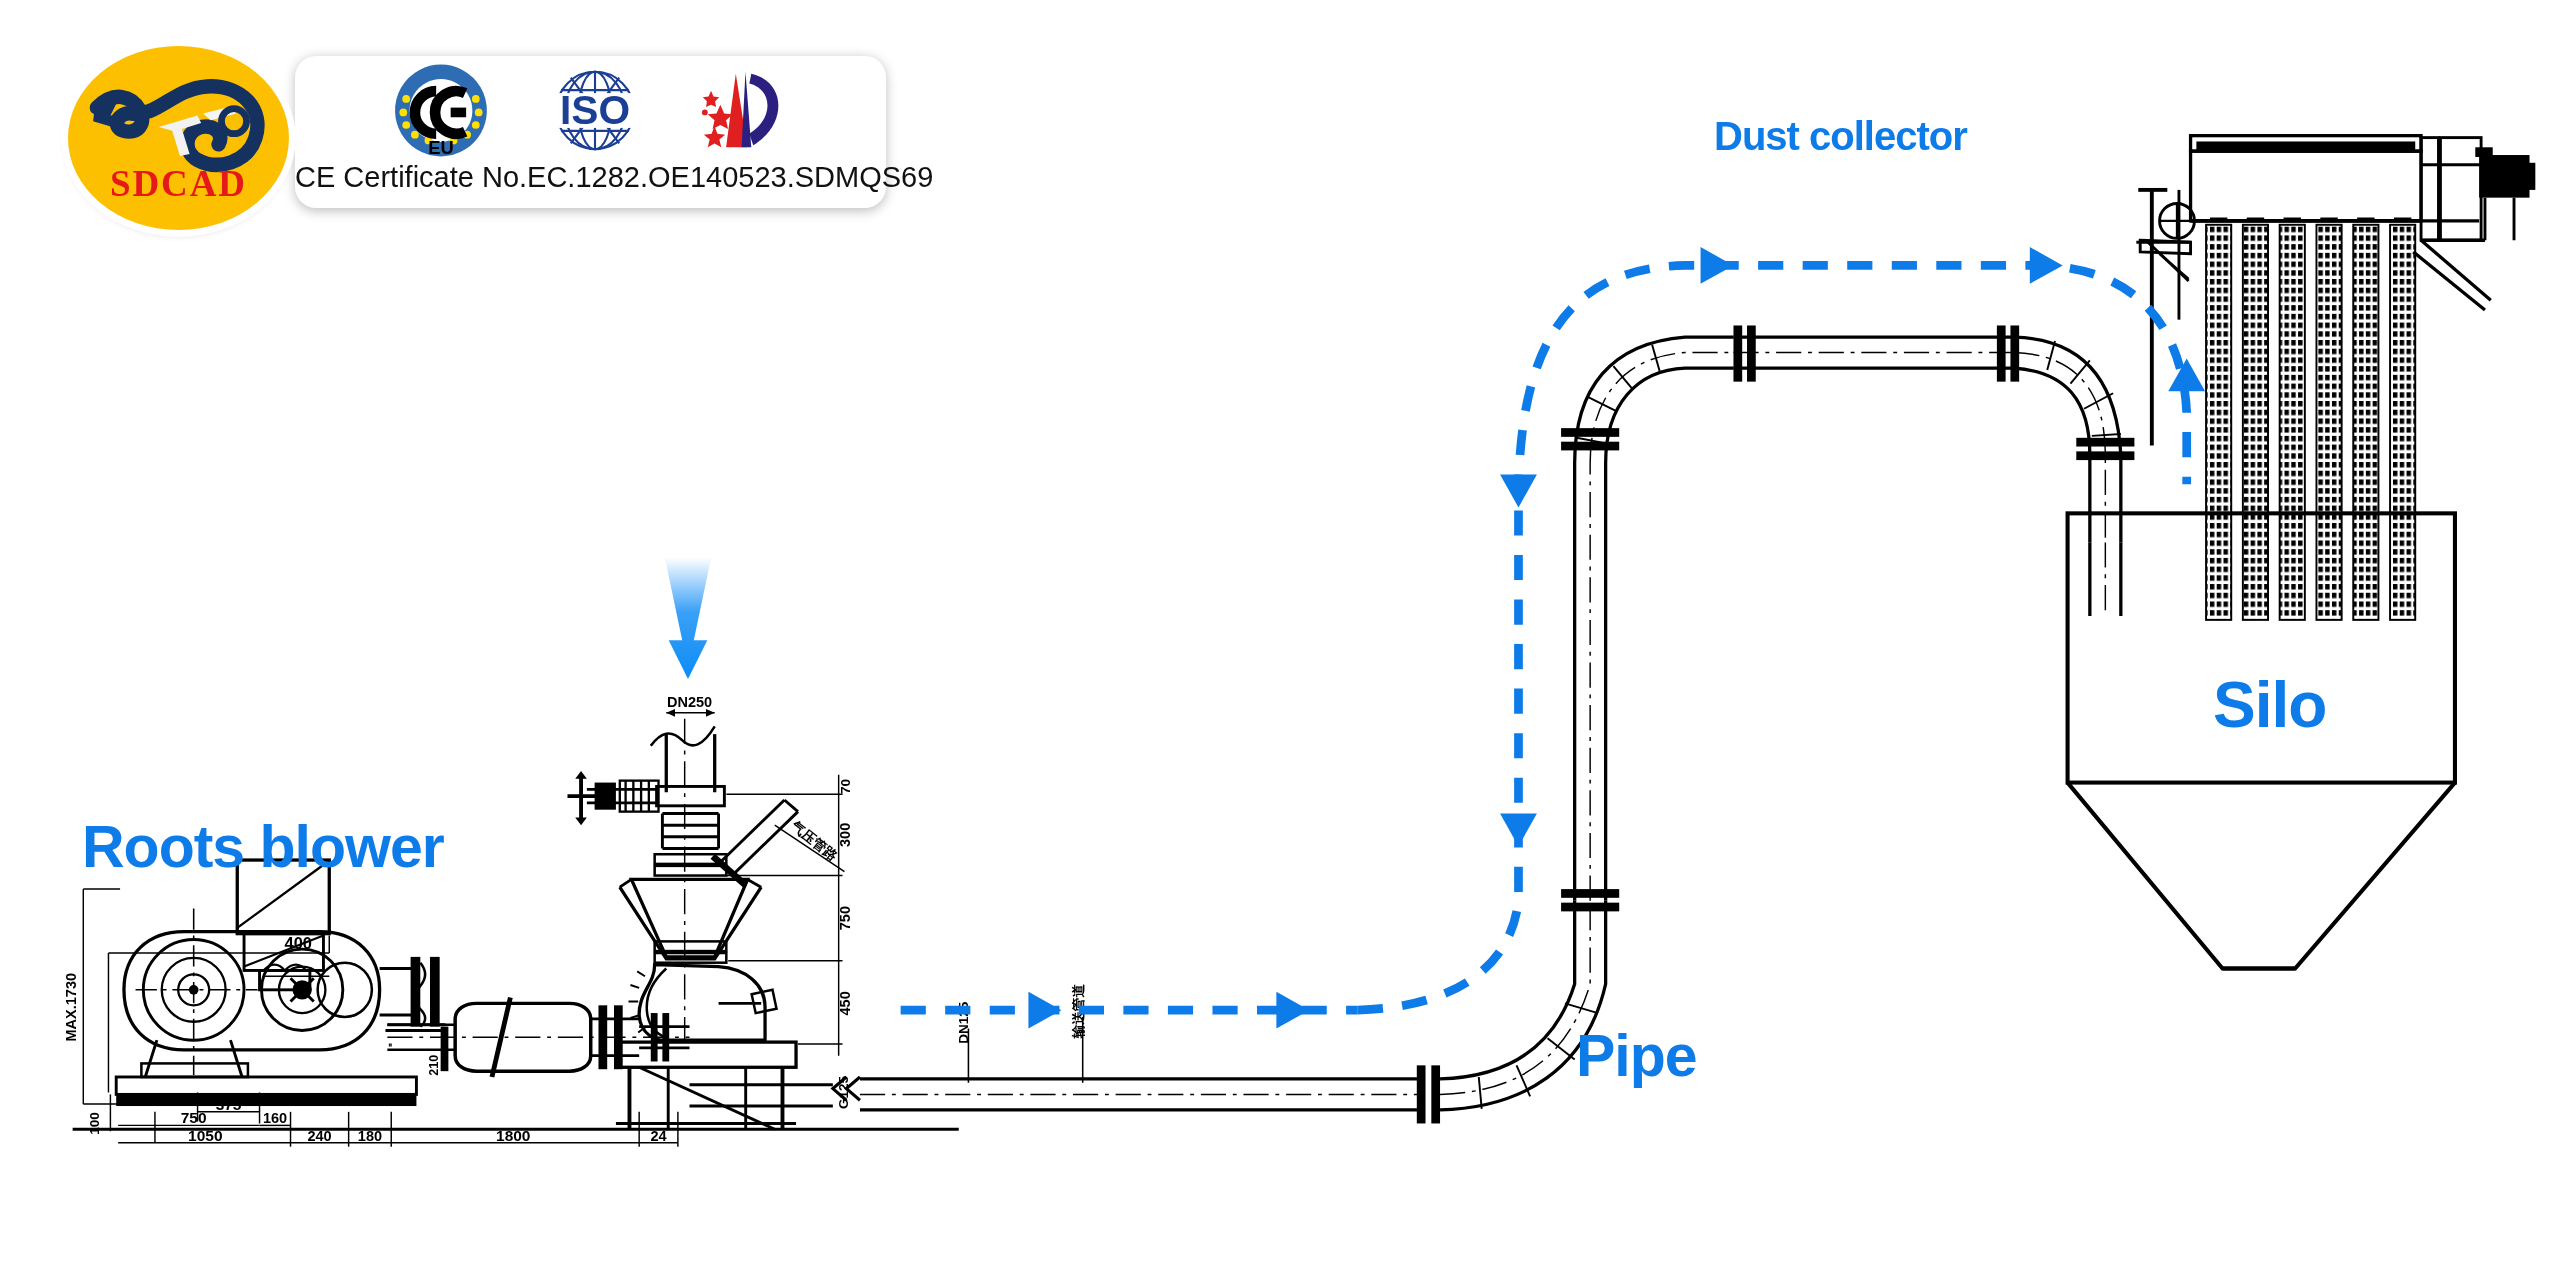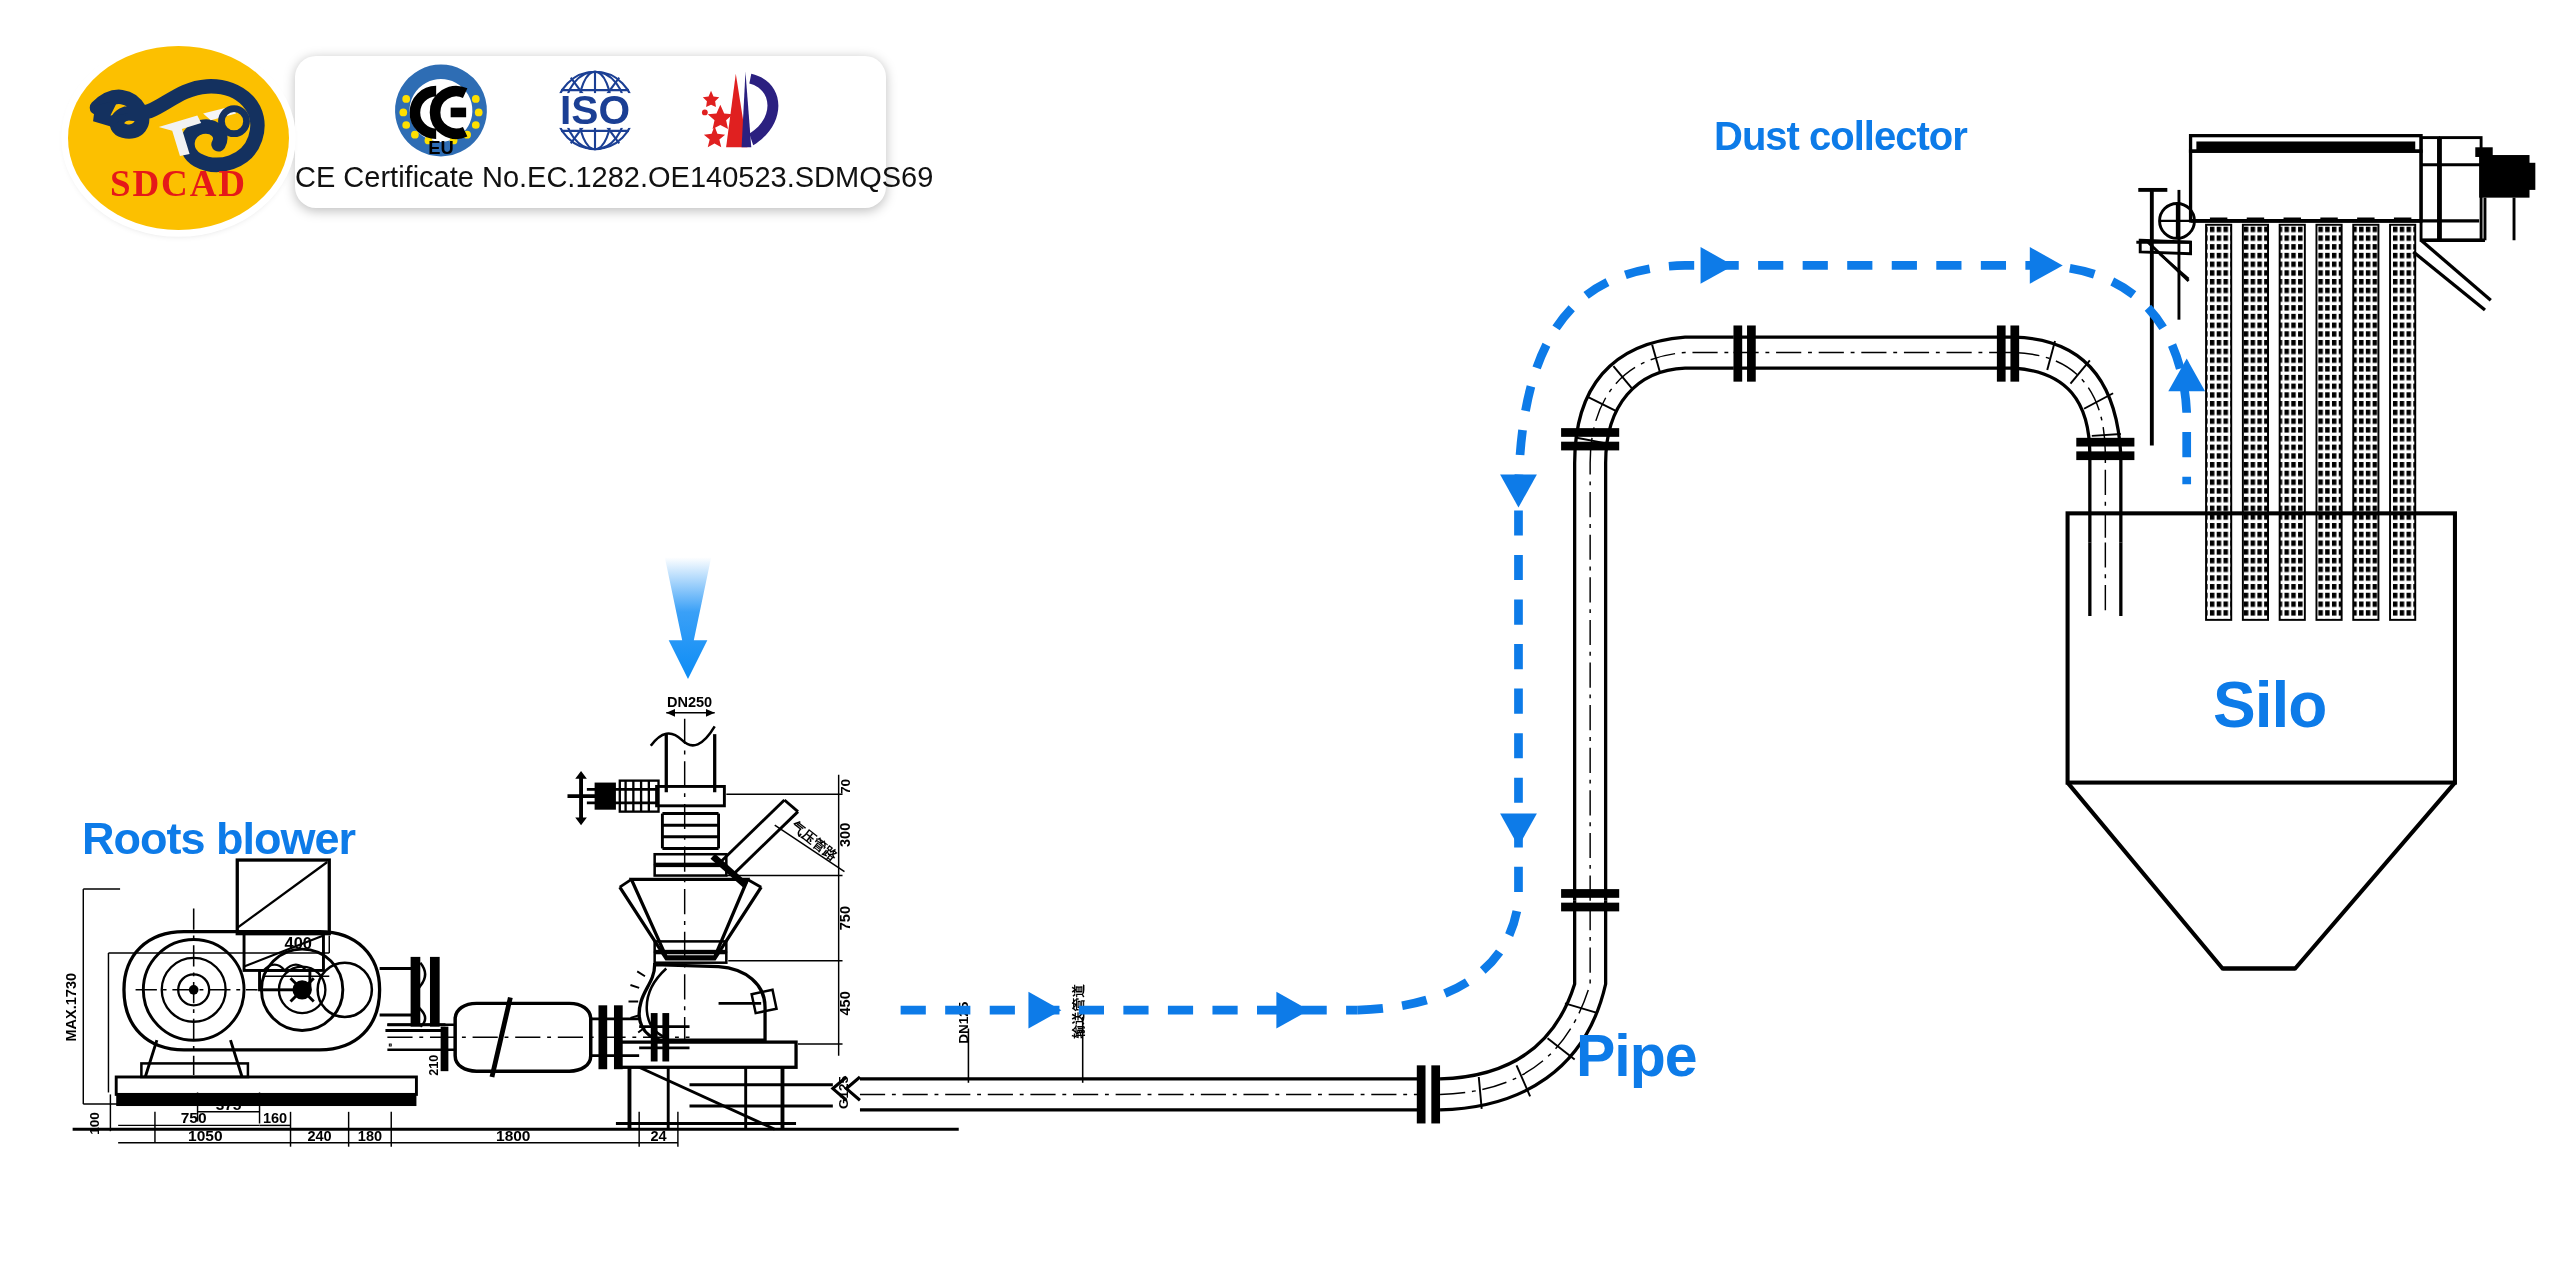--- a/index.html
+++ b/index.html
@@ -20,21 +20,21 @@
   .cert-badges{position:absolute;left:0;top:7.7px;width:591px;height:93px;display:flex;
      align-items:center;justify-content:center;gap:33px;}
   .cert-text{position:absolute;left:0;top:97px;width:712px;text-align:left;
      font-size:29px;color:#111;font-family:"Liberation Sans",sans-serif;white-space:nowrap;margin-top:8px;}
 
   
   .lbl{position:absolute;color:#0D7BE8;font-weight:bold;white-space:nowrap;
        font-family:"Liberation Sans",sans-serif;z-index:28;letter-spacing:-1px;}
   .lbl-dust{left:1671px;top:114px;font-size:40px;margin-left:43px;}
   .lbl-feed{left:731px;top:552px;font-size:59px;}
-  .lbl-roots{left:82px;top:813px;font-size:45px;text-align:right;}
+  .lbl-roots{left:82px;top:813px;font-size:59px;text-align:right;}
   .lbl-pipe{left:1576px;top:1022px;font-size:59px;}
   .lbl-silo{left:2213px;top:668px;font-size:64px;}
 
   .feed-arrow{position:absolute;left:659px;top:557px;width:58px;height:126px;z-index:27;}
 
   svg.layer{position:absolute;left:0;top:0;width:2576px;height:1263px;overflow:visible;}
   svg.layer.cad{z-index:10;}
   svg.layer.flow{z-index:20;}
 </style>
 </head>

